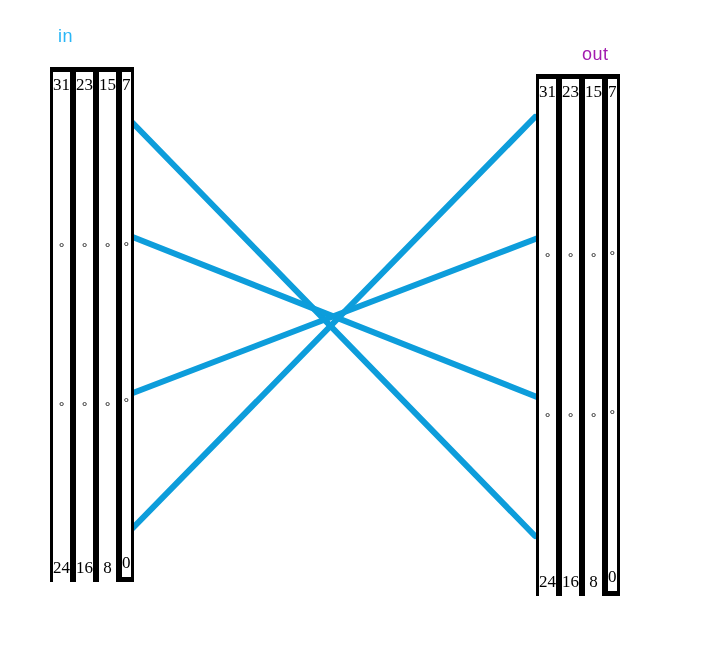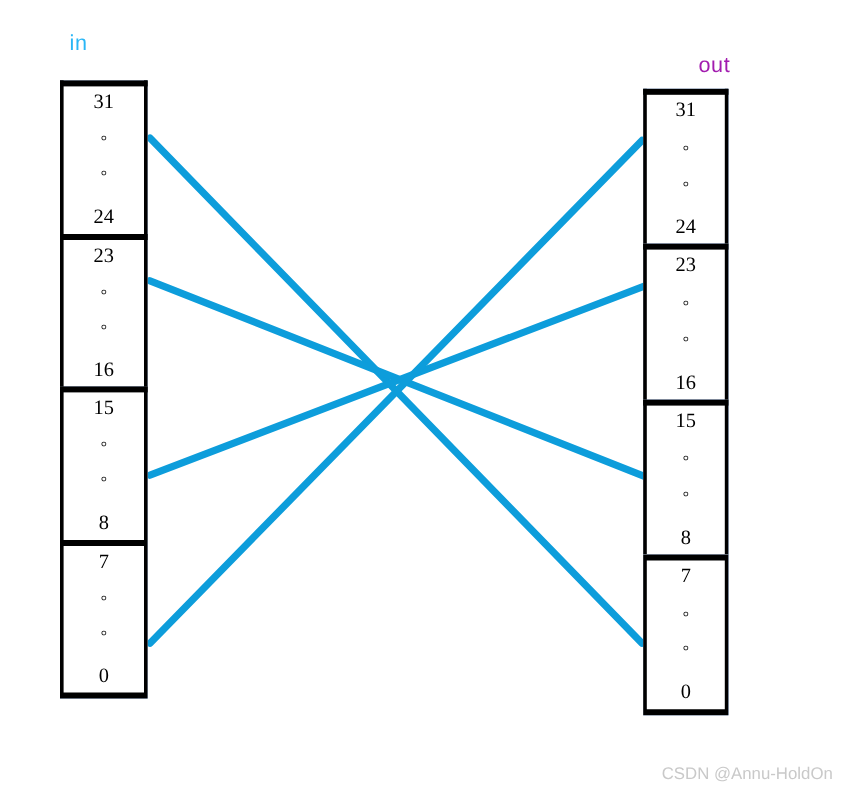--- a/index.html
+++ b/index.html
@@ -25,21 +25,21 @@
     letter-spacing: 0.5px;
     white-space: nowrap;
   }
   #label-in  { left: 58px;  top: 26px; }
   #label-out { left: 582px; top: 44px; }
 
   
   .column {
     position: absolute;
     display: flex;
-    flex-direction: column;
+    flex-direction: row;
     box-sizing: border-box;
     background: #3b82f6;
   }
   #column-in  { left: 50px;  top: 67px; width: 73px; height: 515px; }
   #column-out { left: 536px; top: 74px; width: 71px; height: 522px; }
 
   .cell {
     position: relative;
     box-sizing: border-box;
     flex: 1 1 0;
@@ -178,15 +178,14 @@
     <div class="cell" style="border-color: rgb(0, 0, 0);">
       <span class="cell-num">7</span>
       <span class="cell-dots">
         <span class="dot">°</span>
         <span class="dot">°</span>
       </span>
       <span class="cell-num">0</span>
     </div>
   </div>
 
-  <div id="watermark" style="color: rgb(201, 201, 201);">CSDN @Annu-HoldOn</div>
 
 </div>
 
 </body></html>

